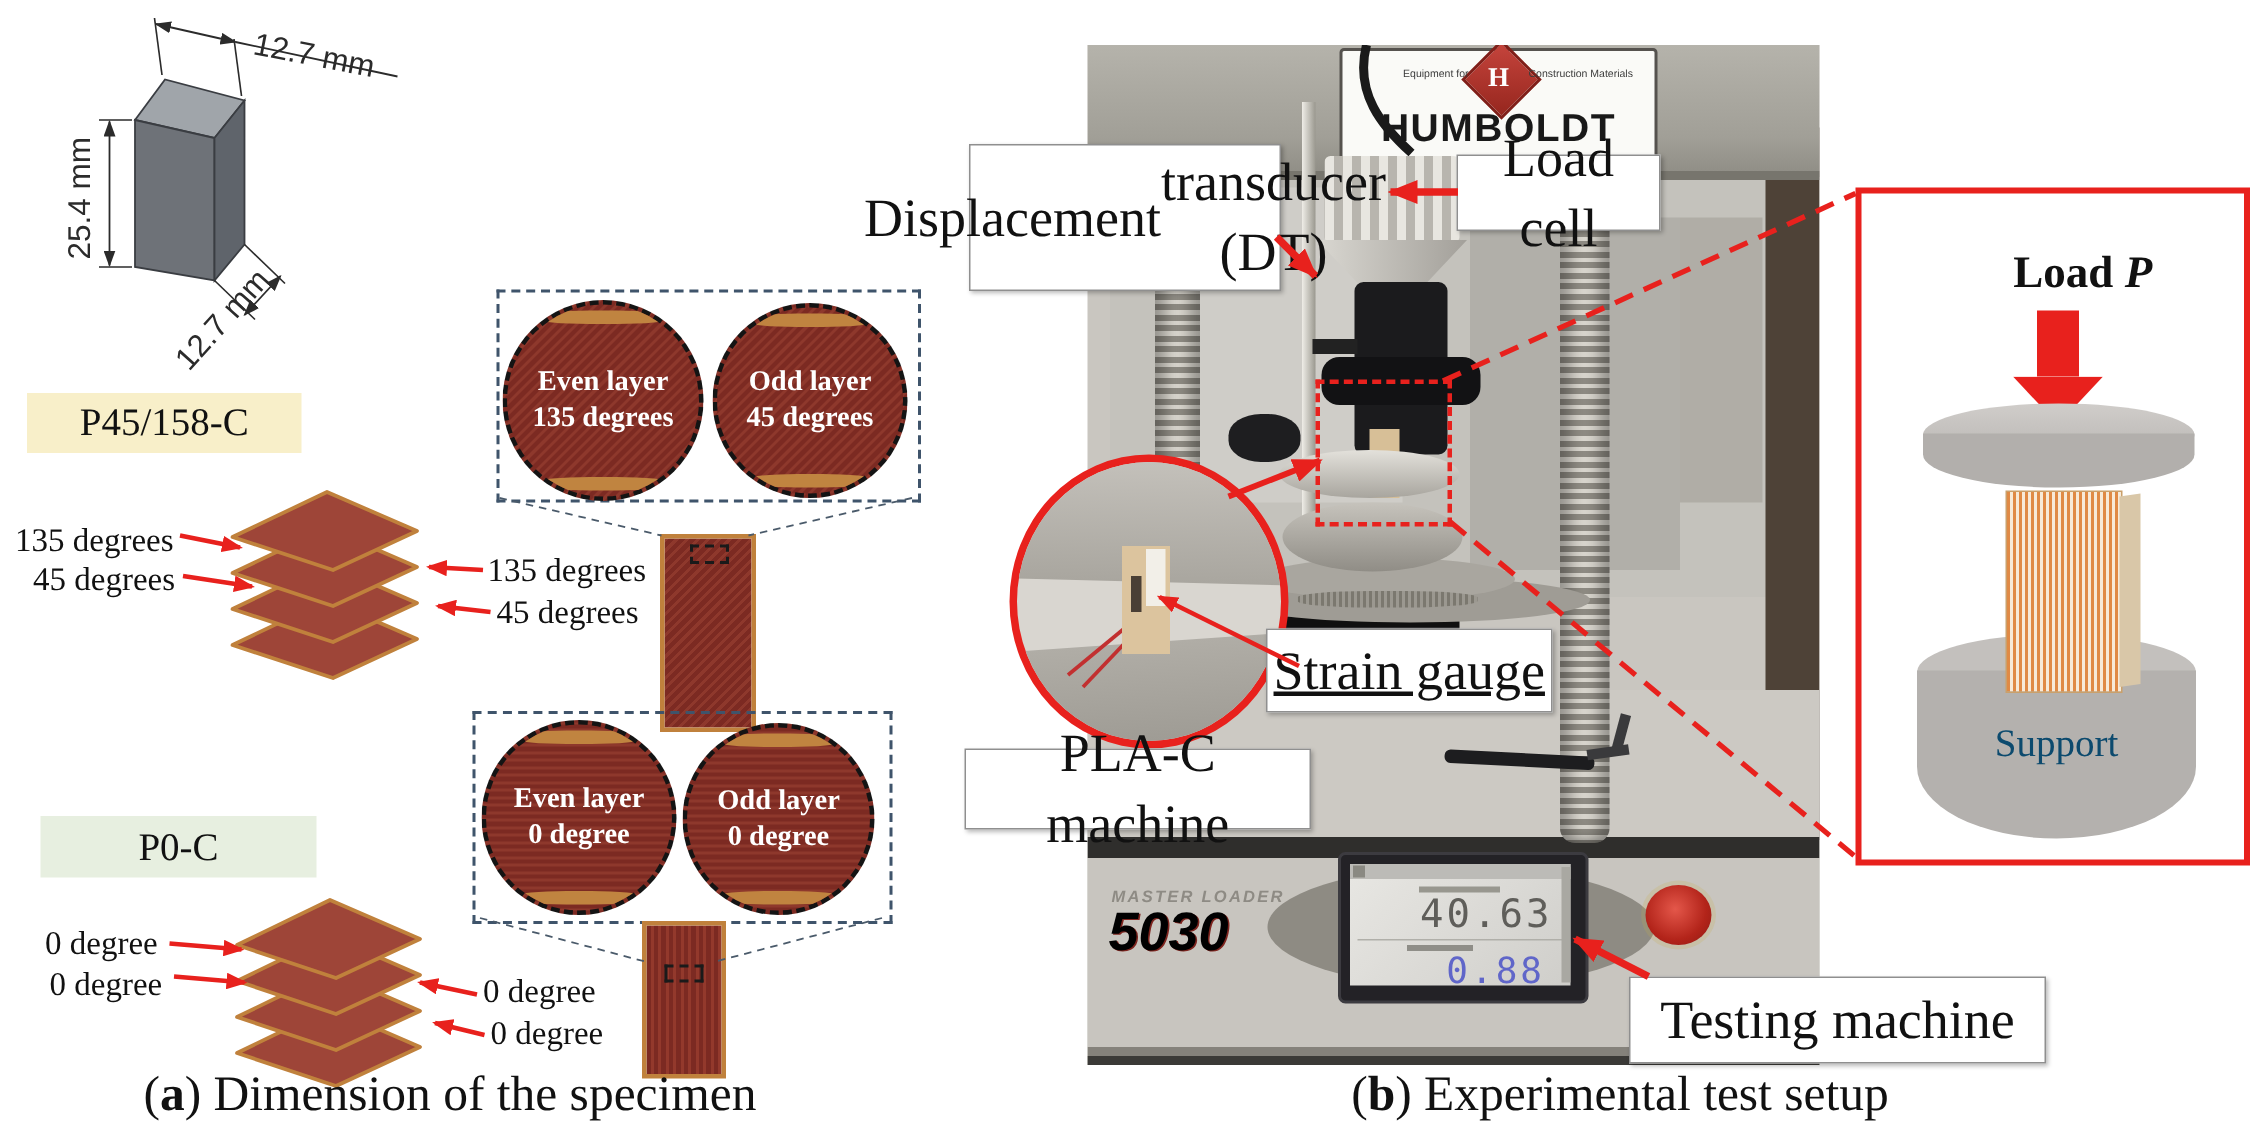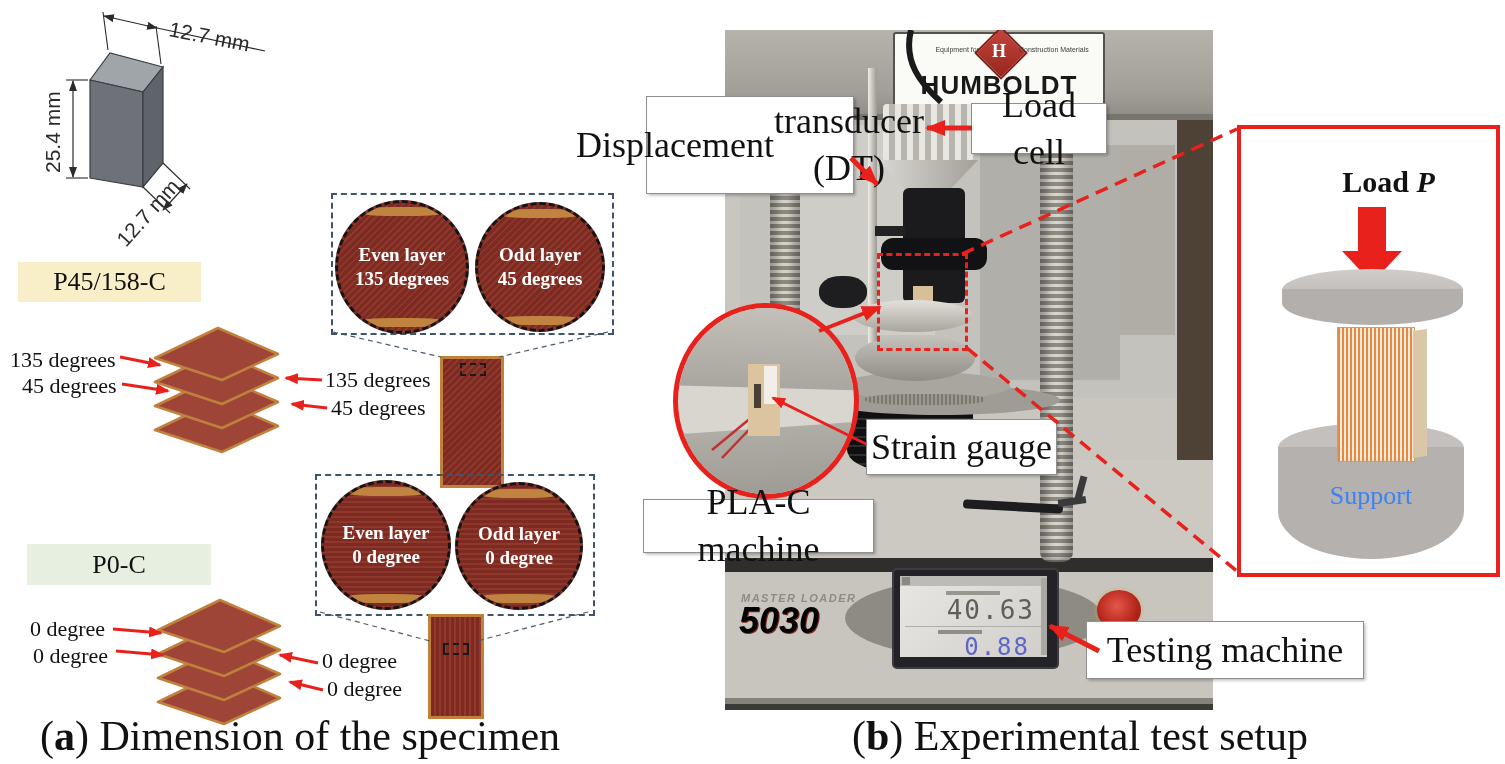--- a/index.html
+++ b/index.html
@@ -16,21 +16,21 @@
   .dashedbox{border:2px dashed #3f546b;}
   .circ{border:3px dashed #141414;border-radius:50%;overflow:hidden;position:absolute;
         display:flex;flex-direction:column;align-items:center;justify-content:center;
         color:#fff;font-weight:bold;font-size:19px;line-height:1.25;text-align:center;}
   .hatch-d{background:repeating-linear-gradient(315deg,#7c2a22 0px,#7c2a22 3px,#8e382c 3px,#8e382c 5px);}
   .hatch-h{background:repeating-linear-gradient(180deg,#7c2a22 0px,#7c2a22 3px,#8e382c 3px,#8e382c 5px);}
   .hatch-v{background:repeating-linear-gradient(90deg,#7c2a22 0px,#7c2a22 3px,#93392c 3px,#93392c 5px);}
   .band{position:absolute;left:16%;right:16%;height:9px;background:#c08440;border-radius:40%;}
   .specimen{border:3px solid #c0813c;}
   .spectab{position:absolute;border:2px dashed #1a1a1a;background:transparent;}
-  .caption{font-size:42px;text-align:center;}
+  .caption{font-size:33px;text-align:center;}
   
   #photo{position:absolute;left:725px;top:30px;width:488px;height:680px;overflow:hidden;background:#c9c6c0;}
   .column{background:repeating-linear-gradient(180deg,#d8d5cd 0px,#d8d5cd 3px,#8e8b83 3px,#8e8b83 7px);
           border-radius:10px;box-shadow:inset 7px 0 9px rgba(0,0,0,.3),inset -7px 0 9px rgba(0,0,0,.3);}
   .callout{position:absolute;background:#fff;border:1px solid #8f8f8f;box-shadow:1.5px 1.5px 3px rgba(0,0,0,.28);
            display:flex;flex-direction:row;align-items:center;justify-content:center;
            font-size:36px;line-height:1.3;text-align:center;z-index:40;}
   .ellipse{border-radius:50%;}
   #inset-box{position:absolute;left:1237px;top:125px;width:263px;height:452px;border:4px solid #e8211d;
              background:#fff;box-sizing:border-box;z-index:30;}
@@ -231,40 +231,40 @@
     <div class="abs" style="left:76px;top:76px;width:7px;height:24px;background:#4a3f35;"></div>
   </div>
 
   <div class="callout" style="left:646px;top:96px;width:206px;height:96px;">
     <span>Displacement</span>
     <span>transducer (DT)</span>
   </div>
   <div class="callout" style="left:971px;top:103px;width:134px;height:49px;">
     <span>Load cell</span>
   </div>
-  <div class="callout" style="left:866px;top:419px;width:189px;height:54px;">
+  <div class="callout" style="left:844px;top:419px;width:189px;height:54px;text-decoration:underline;">
     <span>Strain gauge</span>
   </div>
   <div class="callout" style="left:643px;top:499px;width:229px;height:52px;">
     <span>PLA-C machine</span>
   </div>
-  <div class="callout" style="left:1086px;top:621px;width:276px;height:56px;">
+  <div class="callout" style="left:1086px;top:651px;width:276px;height:56px;">
     <span>Testing machine</span>
   </div>
 
   <div id="inset-box">
     <div class="abs b" style="left:0;top:36px;width:255px;text-align:center;font-size:30px;padding-left:20px;">
       <span>Load</span>&nbsp;<i><span>P</span></i>
     </div>
     <div class="abs" style="left:117px;top:78px;width:28px;height:44px;background:#e8211d;"></div>
     <div class="abs" style="left:101px;top:122px;width:60px;height:32px;background:#e8211d;clip-path:polygon(0 0,100% 0,50% 100%);"></div>
 
     <div class="abs ellipse" style="left:37px;top:294px;width:186px;height:50px;background:#c3c0bd;"></div>
     <div class="abs" style="left:37px;top:318px;width:186px;height:112px;background:#b4b1ae;border-radius:0 0 93px 93px / 0 0 48px 48px;"></div>
-    <div class="abs" style="left:37px;top:352px;width:186px;text-align:center;font-size:26px;color:#3b82f6;">Support</div>
+    <div class="abs" style="left:37px;top:352px;width:186px;text-align:center;font-size:26px;color:#0c4a6e;">Support</div>
 
     <div class="abs" style="left:96px;top:198px;width:76px;height:133px;background:repeating-linear-gradient(90deg,#e08a45 0 2px,#f7ead8 2px 4px);border:1px solid #caa06a;"></div>
     <div class="abs" style="left:172px;top:201px;width:14px;height:127px;background:#d9c7a8;transform:skewY(-8deg);"></div>
 
     <div class="abs ellipse" style="left:41px;top:140px;width:181px;height:42px;background:linear-gradient(180deg,#d0cdca,#b5b2af);"></div>
     <div class="abs" style="left:41px;top:160px;width:181px;height:36px;background:#b2afac;border-radius:0 0 90px 90px / 0 0 22px 22px;"></div>
   </div>
 
   <div class="abs caption" style="left:790px;top:712px;width:580px;">
     <span>(</span><span class="b">b</span><span>) Experimental test setup</span>

